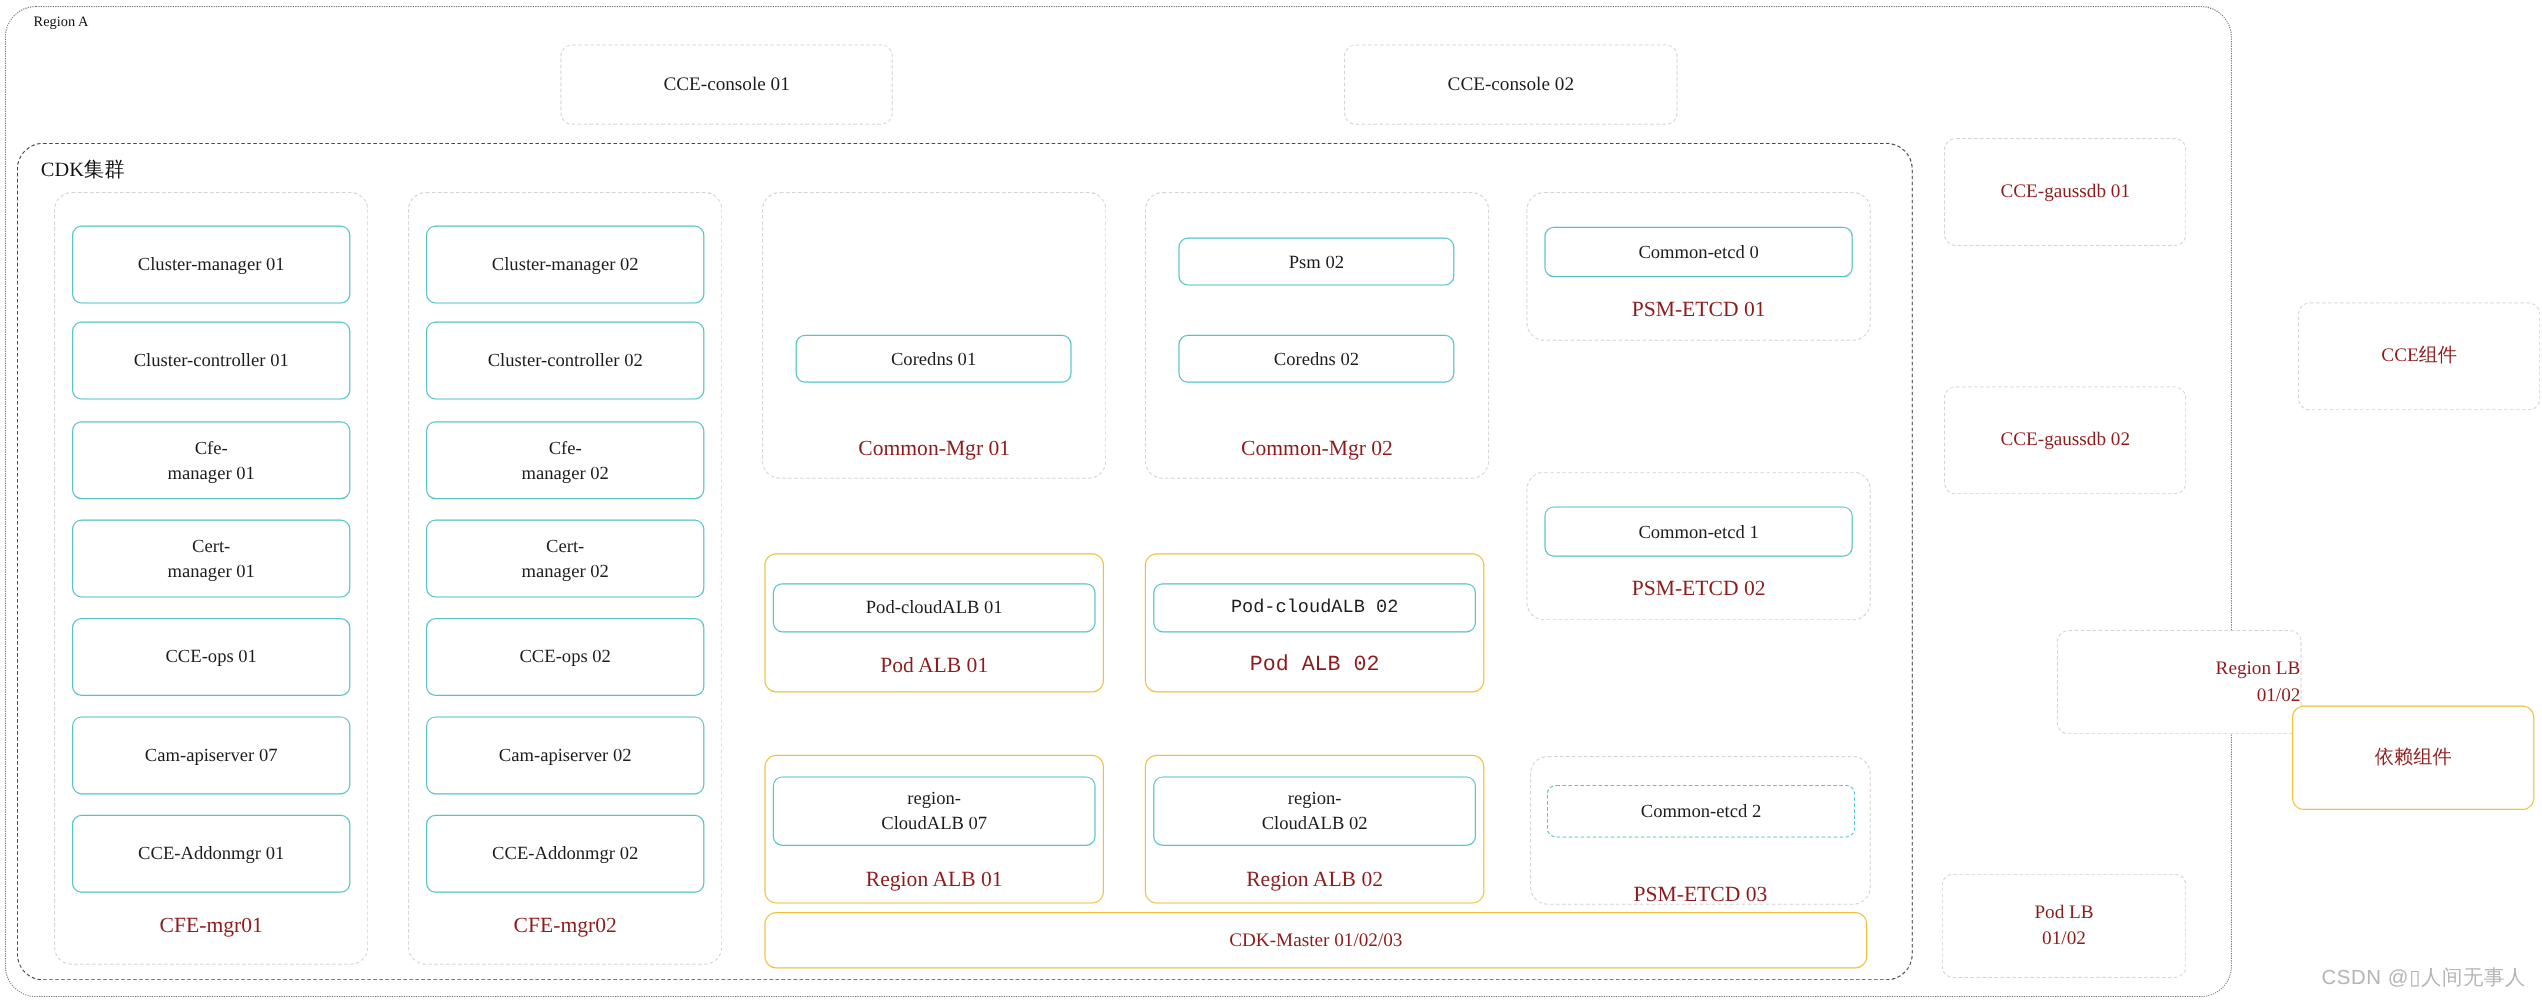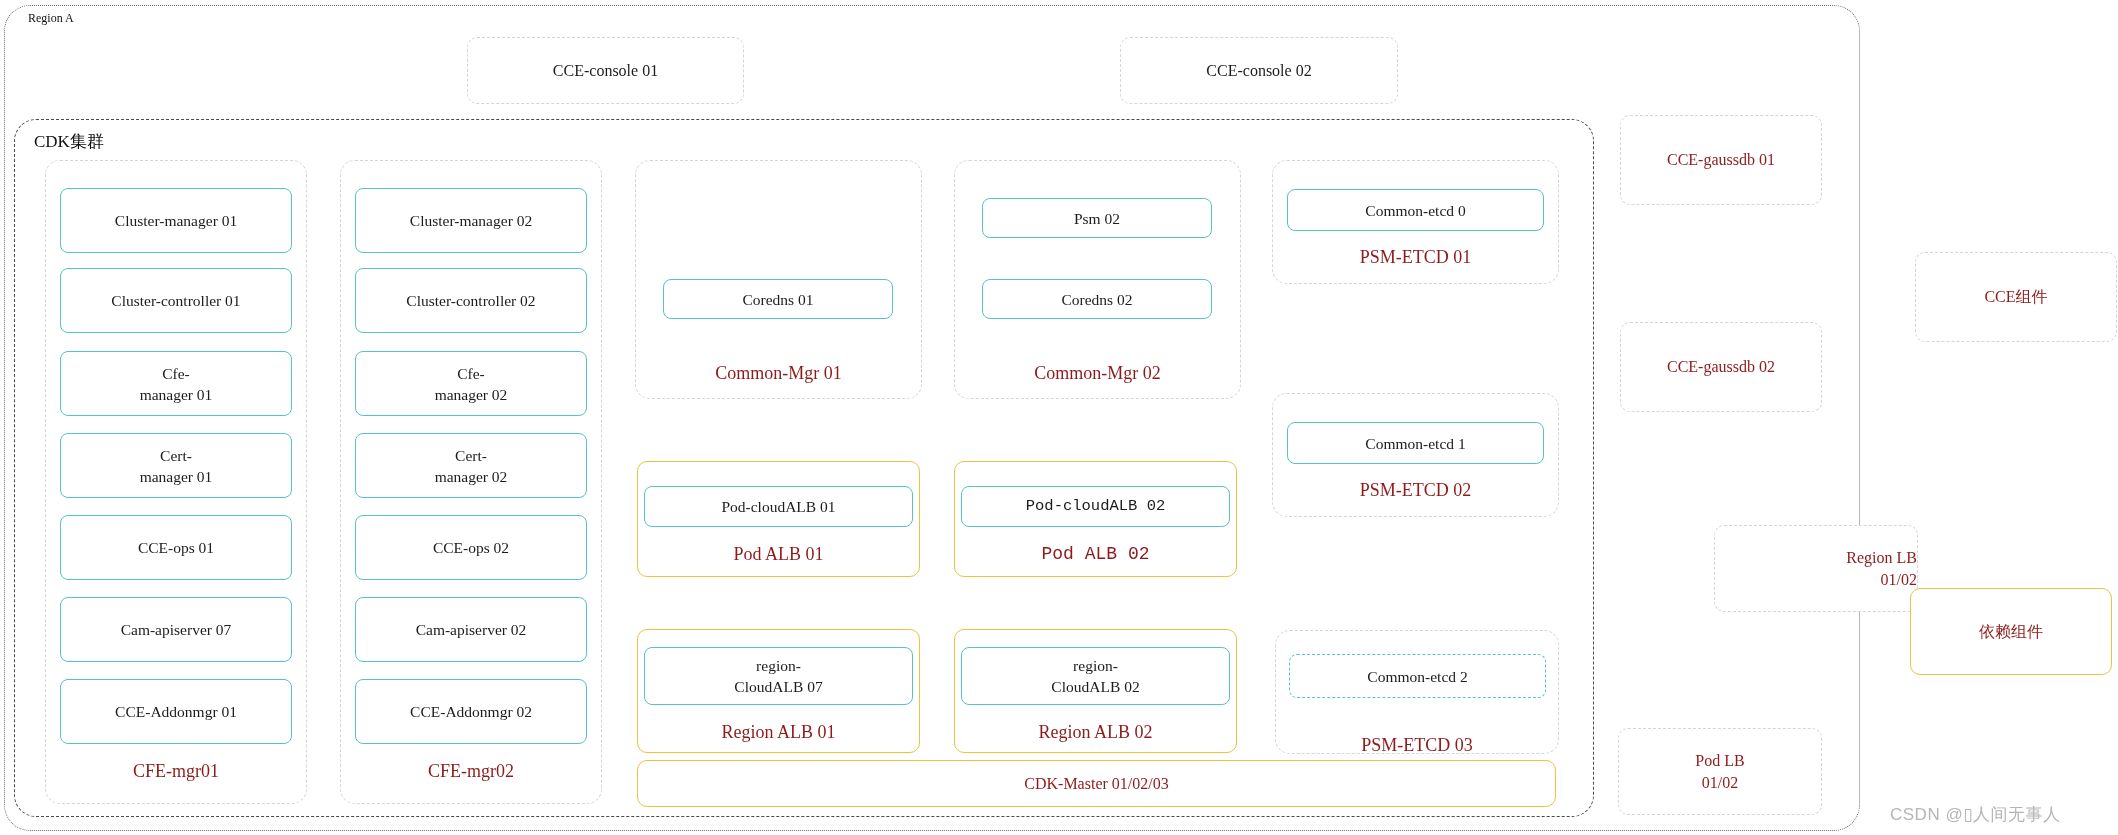--- a/index.html
+++ b/index.html
@@ -38,20 +38,21 @@
   }
   .rednode.ylwborder{border:1.5px solid #f0c13a;}
   .master{
     display:flex;align-items:center;justify-content:center;
     color:#8e1b1b;font-size:16px;
   }
   .l2:empty{display:none;}
   .watermark{
     font-family:"Liberation Sans","DejaVu Sans",sans-serif;
     font-size:17px;color:#b5b5b5;letter-spacing:0.5px;white-space:nowrap;
+    text-align:right;
   }
 </style>
 </head>
 <body>
 
 <div id="stage">
 
   <div class="abs region" style="left:4px;top:5px;width:1854px;height:824px;"></div>
   <div class="abs region-label" style="left:28px;top:11px;">Region A</div>
 

